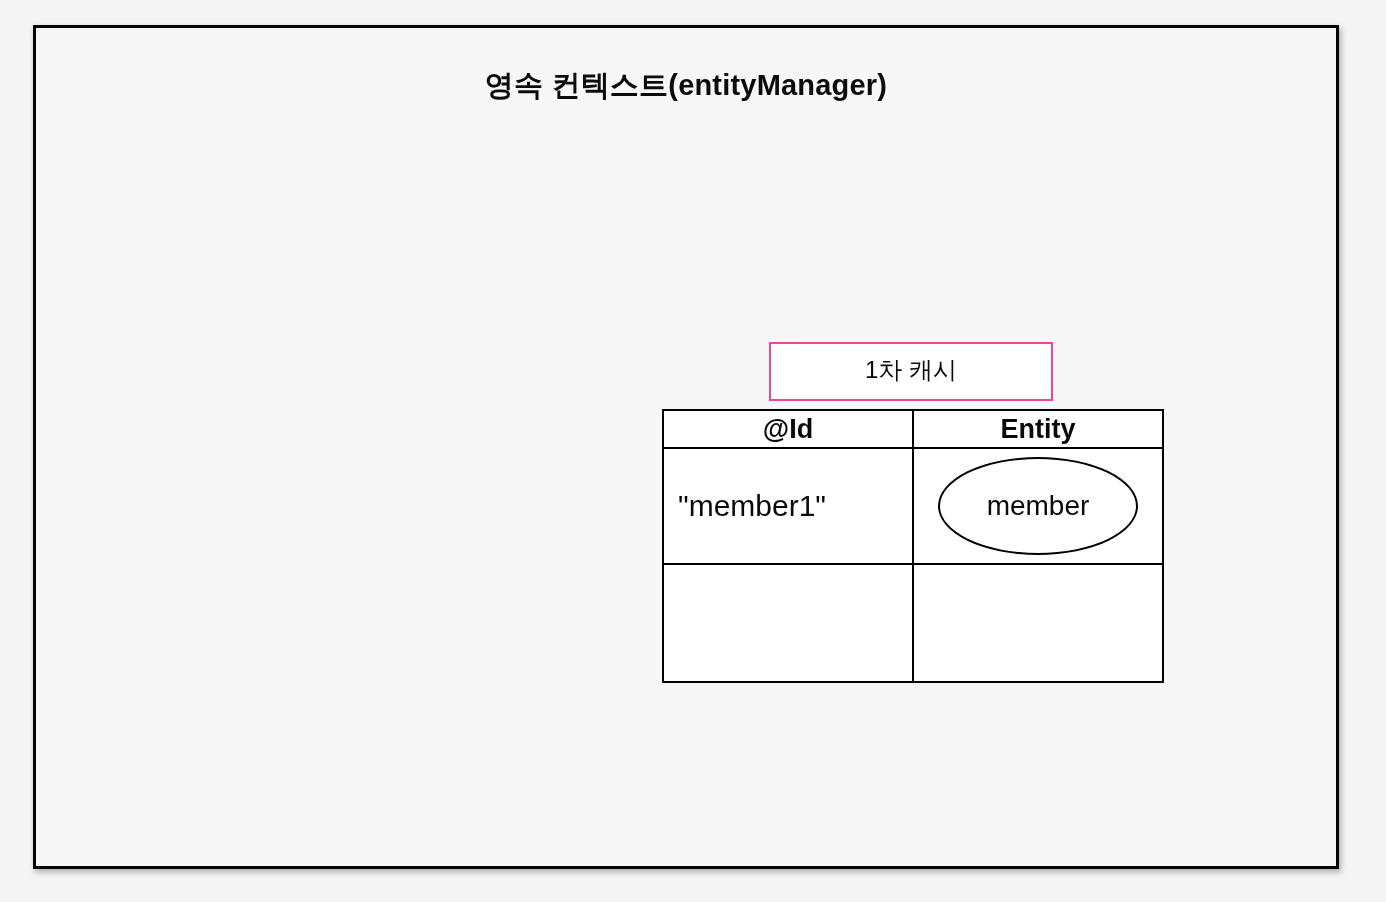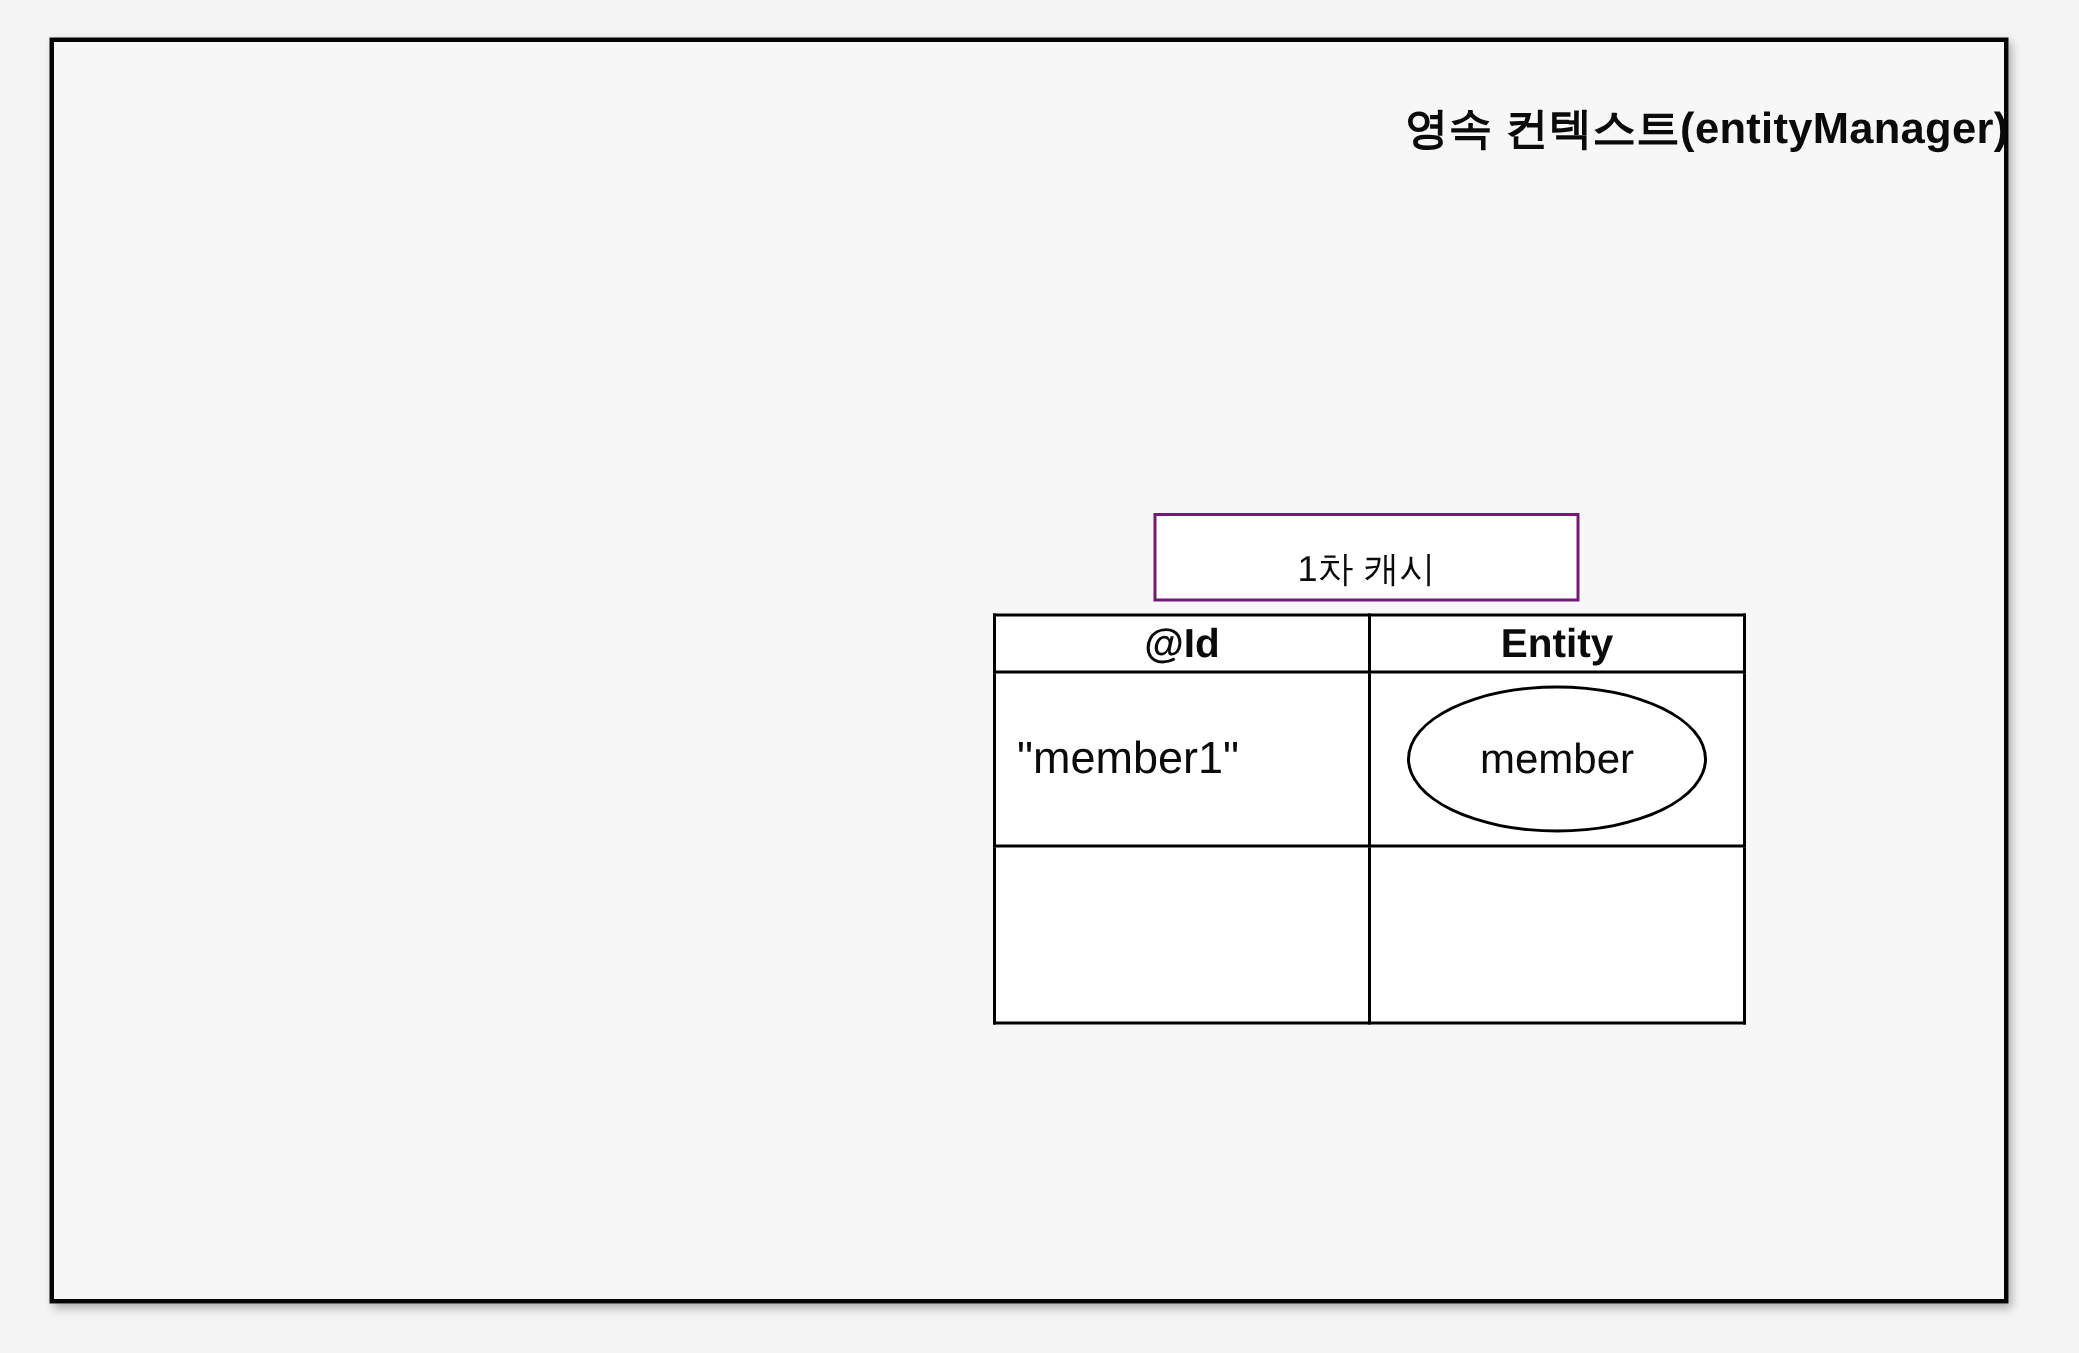--- a/index.html
+++ b/index.html
@@ -18,35 +18,35 @@
     left: 33px; top: 25px;
     width: 1306px; height: 844px;
     background: #f7f7f8;
     border: 3px solid #050505;
     box-shadow: 2px 3px 6px rgba(0,0,0,0.30);
   }
   .panel-title {
     position: absolute;
     left: 33px; top: 66px;
     width: 1306px;
-    text-align: right;
+    text-align: center;
     font-size: 29px;
     font-weight: bold;
     letter-spacing: 0.2px;
   }
 
   
   .cache-tab {
     position: absolute;
     left: 769px; top: 342px;
     width: 284px; height: 59px;
     background: #ffffff;
-    border: 2px solid #701a75;
+    border: 2px solid #ec4899;
     display: flex;
-    align-items: flex-end;
+    align-items: center;
     justify-content: center;
   }
   .cache-tab-label { font-size: 24px; padding-bottom: 4px; }
 
   
   .cache-table {
     position: absolute;
     left: 662px; top: 409px;
     border-collapse: collapse;
     table-layout: fixed;

